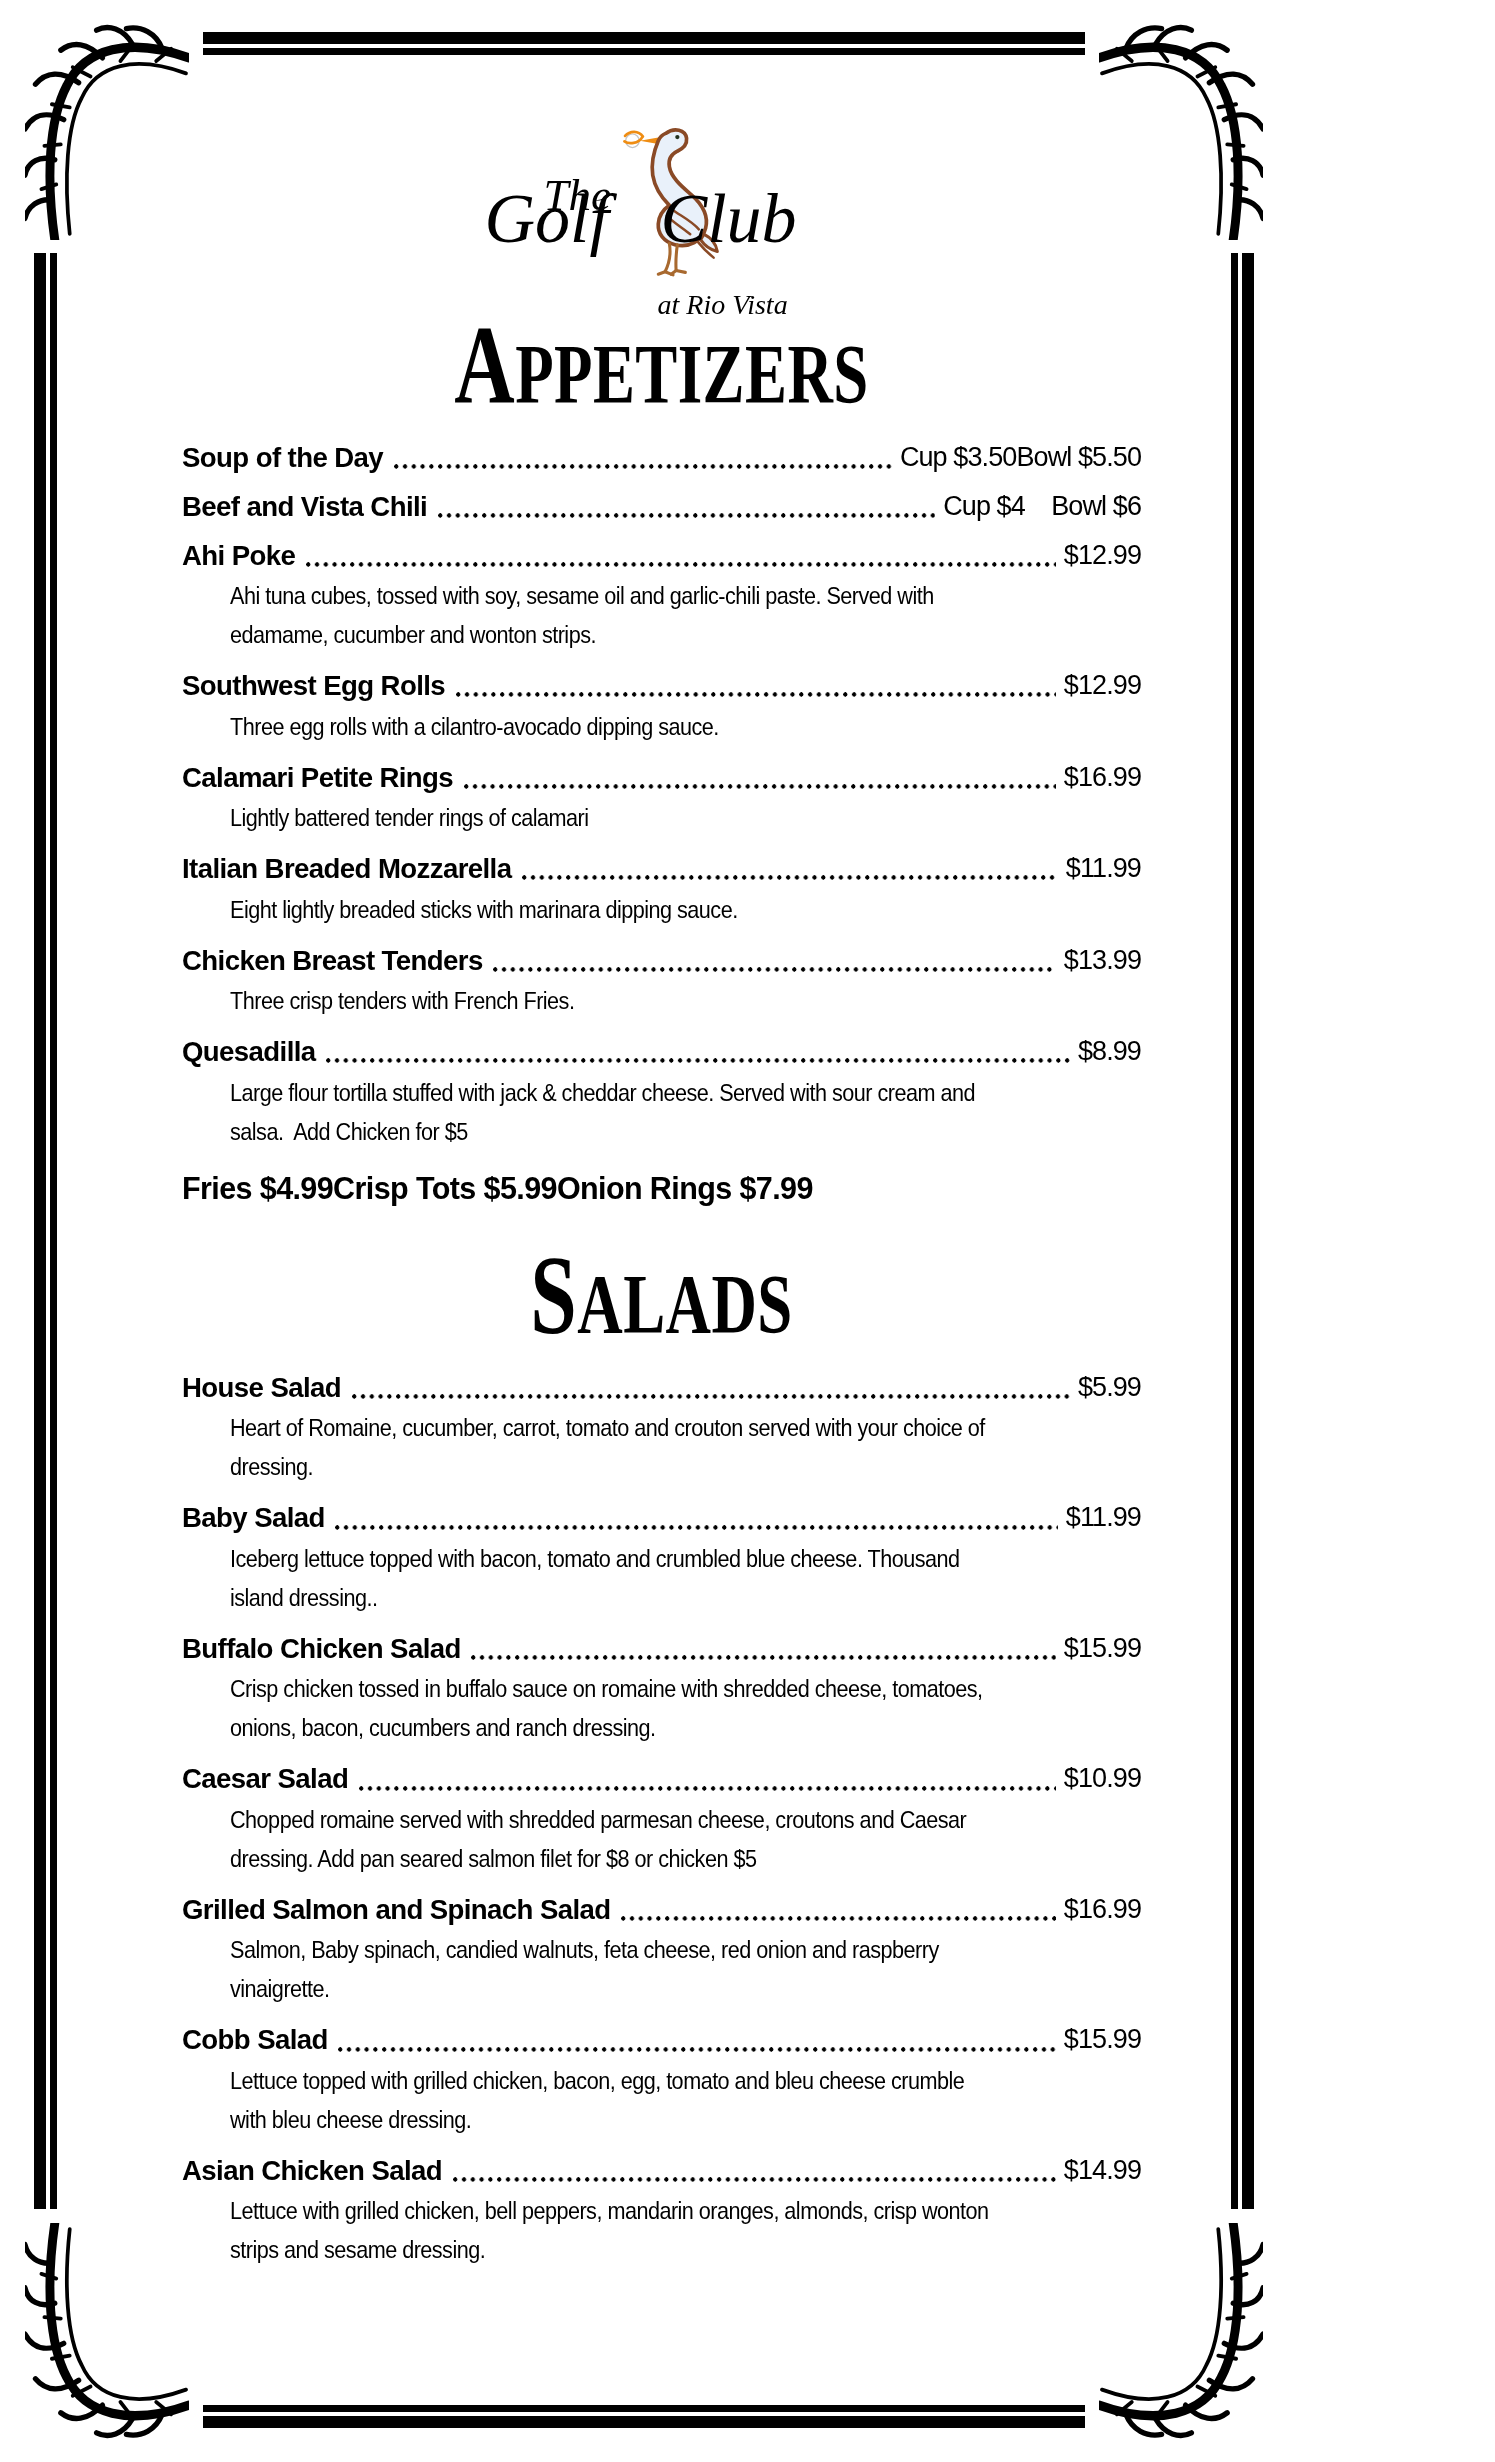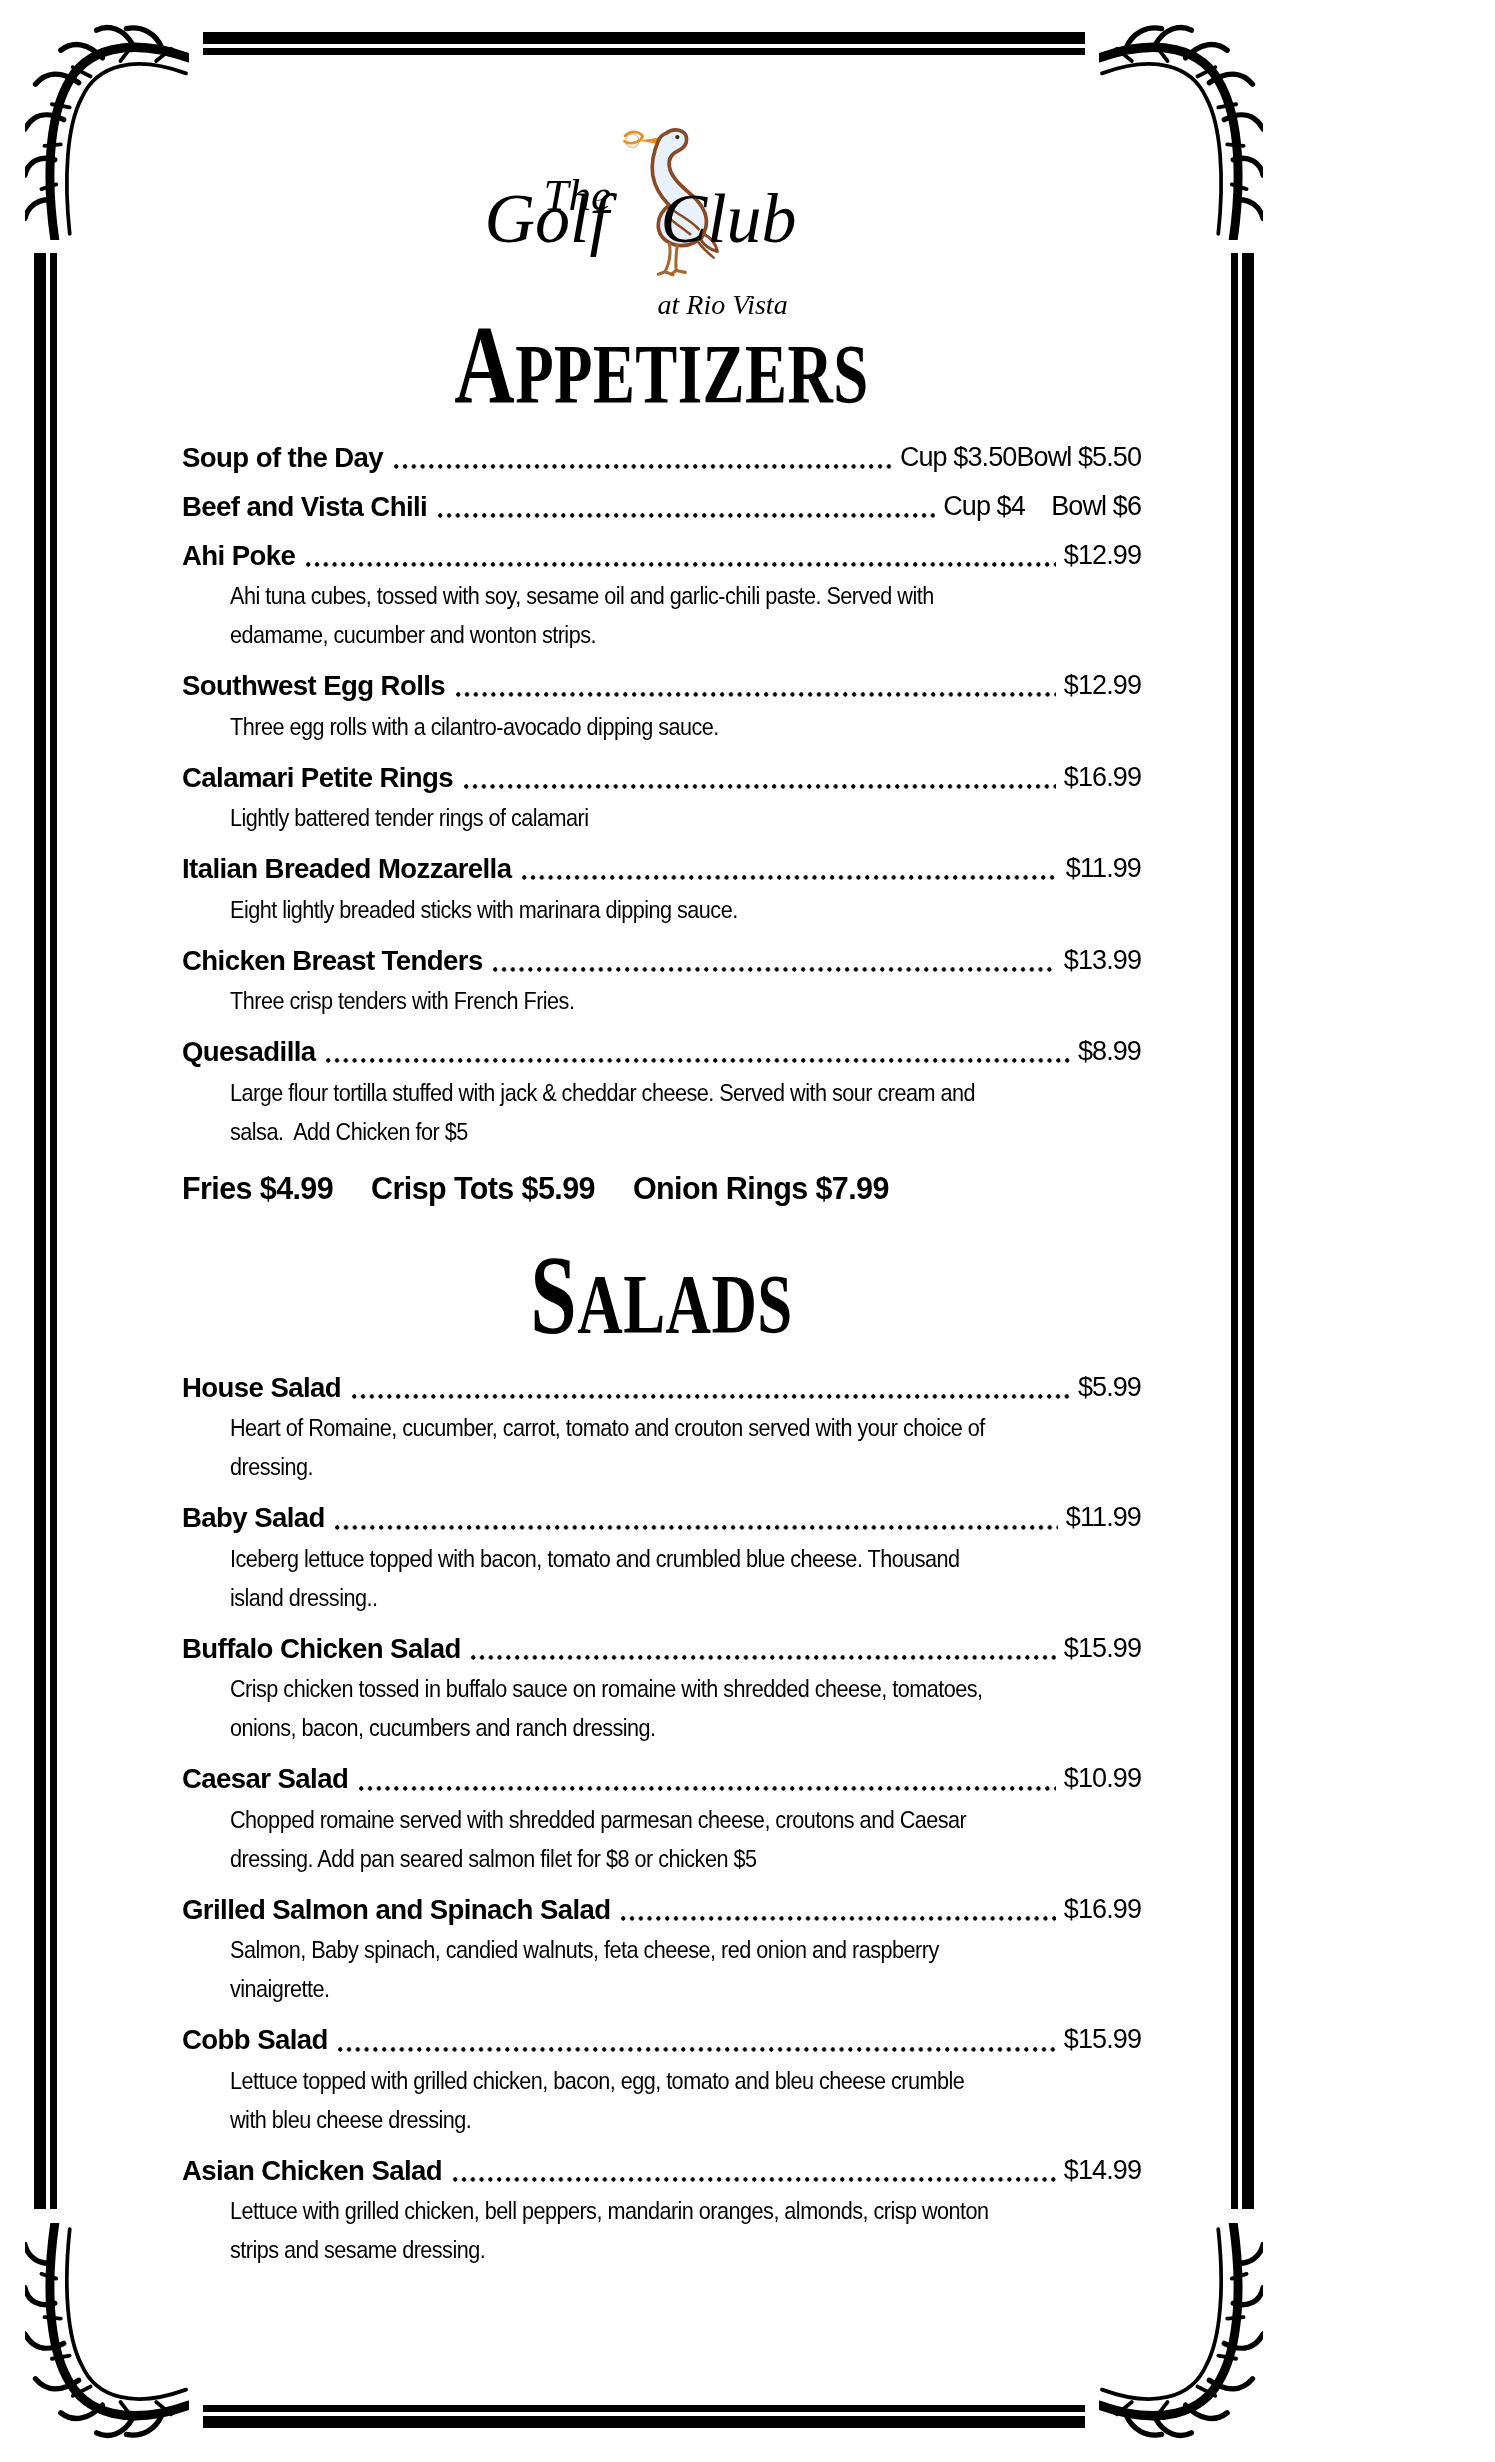--- a/index.html
+++ b/index.html
@@ -45,21 +45,21 @@
   .item-row{display:flex;align-items:flex-end;}
   .item-name{font-weight:bold;font-size:27.6px;line-height:35px;white-space:nowrap;
              letter-spacing:-0.6px;}
   .leader{flex:1 1 auto;height:7px;margin:0 8.2px 5.9px 10.6px;
           background-image:radial-gradient(circle at 2.3px 2.3px,#000 1.9px,transparent 2.3px);
           background-size:8.8px 4.7px;background-repeat:repeat-x;background-position:left bottom;}
   .item-price{font-size:27px;line-height:35px;white-space:nowrap;letter-spacing:-0.9px;}
   .item-desc{margin:3.5px 0 0 48px;}
   .desc-line{font-size:24.6px;line-height:39px;letter-spacing:-0.6px;
              transform:scaleX(0.88);transform-origin:left center;white-space:nowrap;}
-  .sides-line{display:flex;gap:38px;margin-top:20px;
+  .sides-line{display:flex;margin-top:20px;
               font-weight:bold;font-size:30.5px;letter-spacing:-0.6px;}
 </style>
 </head>
 <body>
 
 <div class="page">
 
   <div class="frame-outer"></div>
   <div class="frame-inner"></div>
 

